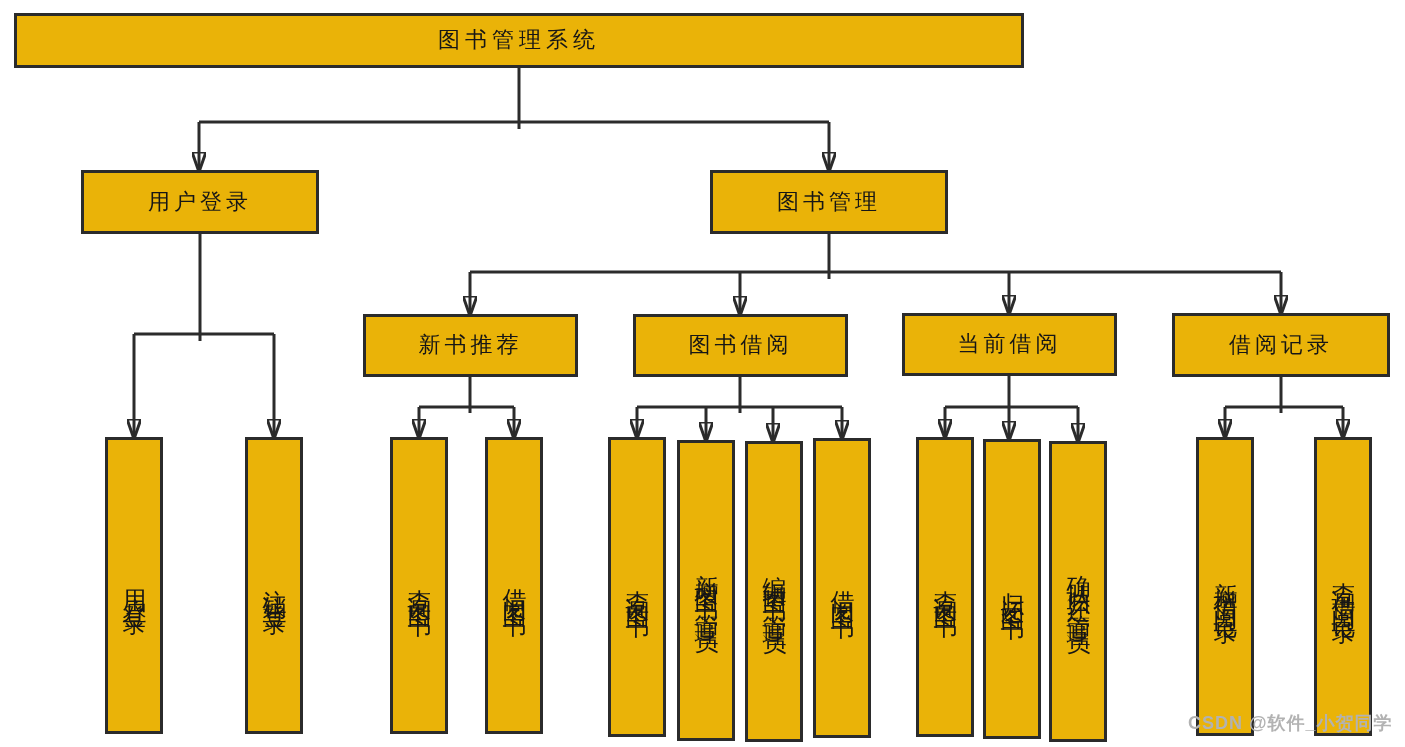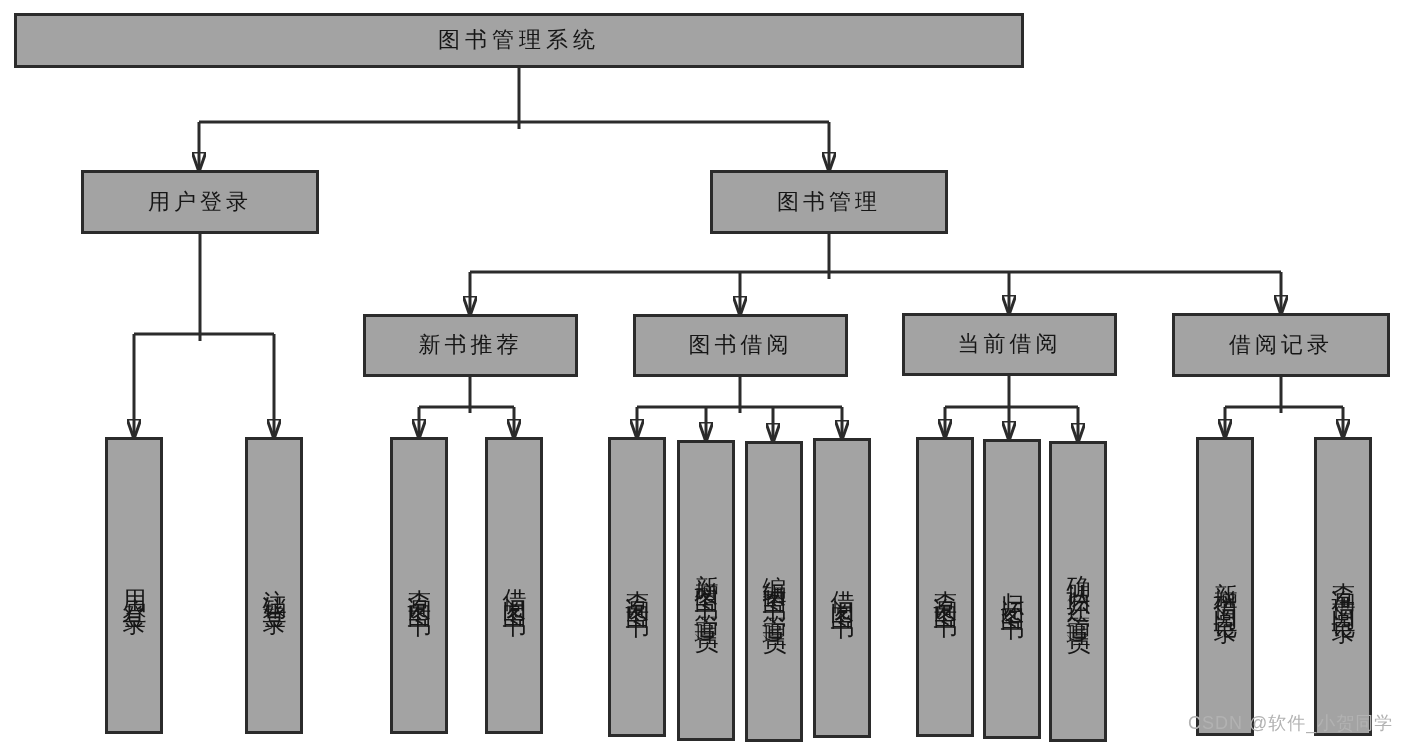--- a/index.html
+++ b/index.html
@@ -11,33 +11,33 @@
   html,body{margin:0;padding:0;background:var(--bg);}
   .stage{
     position:relative;width:1405px;height:747px;background:var(--bg);
     font-family:"Liberation Sans","DejaVu Sans",sans-serif;
     overflow:hidden;color:var(--text);
   }
   .wires{position:absolute;left:0;top:0;z-index:1;}
   .wires path{stroke:var(--line);stroke-width:3;fill:none;}
   .node{
     position:absolute;box-sizing:border-box;z-index:2;
-    background:#a3a3a3;border:3px solid var(--line);
+    background:#eab308;border:3px solid var(--line);
     display:flex;align-items:center;justify-content:center;
     text-align:center;line-height:1.2;
   }
   .h1{font-size:22px;letter-spacing:5px;}
   .h2{font-size:22px;letter-spacing:4px;}
   .leaf{
     writing-mode:vertical-rl;text-orientation:mixed;
     font-size:24px;letter-spacing:8px;
   }
   .watermark{
     position:absolute;left:1188px;top:711px;z-index:9;
-    font-size:18px;letter-spacing:1px;white-space:nowrap;color:var(--wm);
+    font-size:18px;letter-spacing:1px;white-space:nowrap;color:var(--wm);font-weight:bold;
   }
 </style>
 </head>
 <body>
 
 <div class="stage">
 
   <svg class="wires" width="1405" height="747" viewBox="0 0 1405 747">
     <defs>
       <marker id="arw" viewBox="0 0 20 14" markerWidth="20" markerHeight="14" refX="18" refY="7" orient="auto" markerUnits="userSpaceOnUse">

